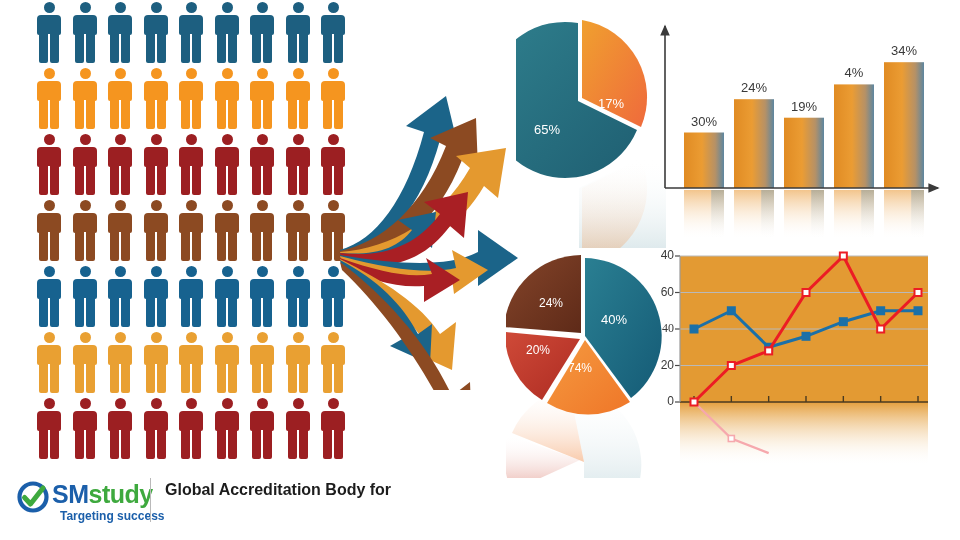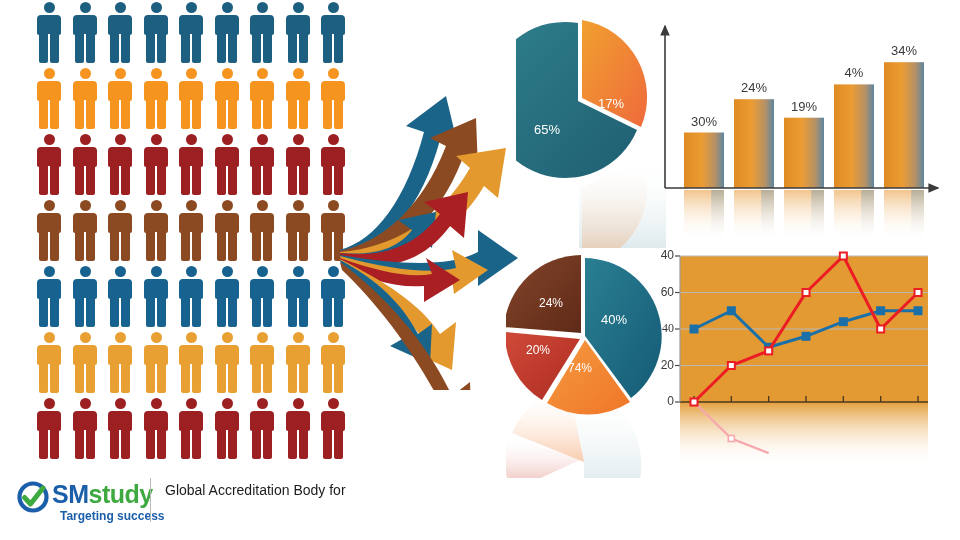--- a/index.html
+++ b/index.html
@@ -179,23 +179,24 @@
     left: 150px;
     top: 8px;
     width: 1px;
     height: 44px;
     background: #b9b9b9;
   }
   #footer-text {
     position: absolute;
     left: 165px;
     top: 10px;
-    font-size: 14px;
+    font-size: 16px;
     color: #1c1c1c;
     line-height: 20px;
+    font-weight: bold;
   }
   .footer-line { display: block; white-space: nowrap; }
 </style>
 </head>
 <body>
 
 <div id="page">
 
   <div id="people-grid">
       <div class="people-row">

